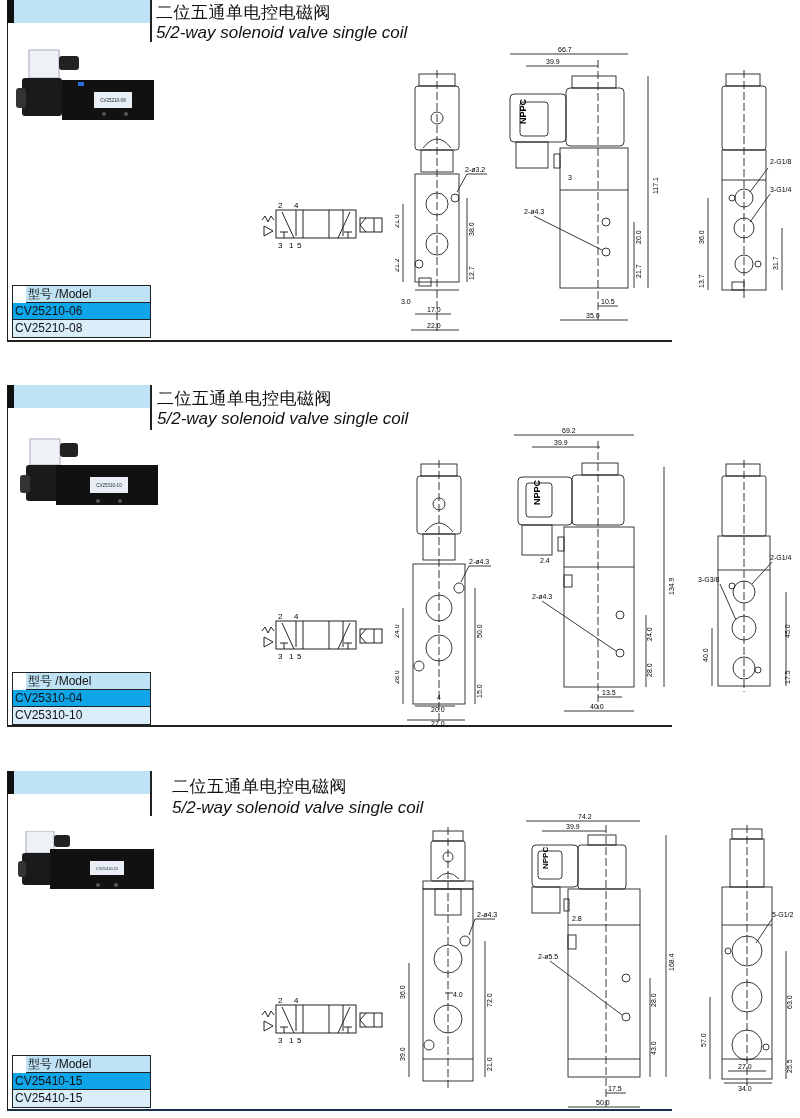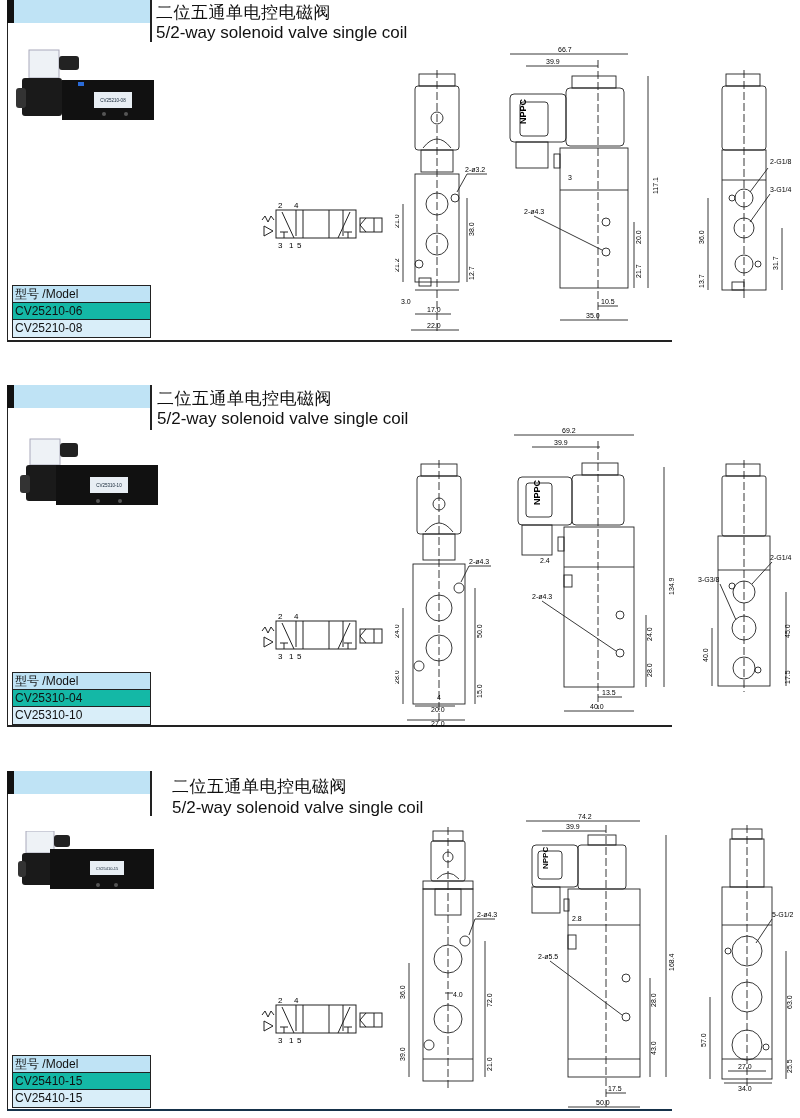--- a/index.html
+++ b/index.html
@@ -4,27 +4,27 @@
 <style>
   *{box-sizing:border-box;margin:0;padding:0;}
   html,body{width:800px;height:1118px;background:#fff;overflow:hidden;}
   body{font-family:"Liberation Sans","DejaVu Sans",sans-serif;color:#111;position:relative;}
   .section{position:absolute;left:0;width:672px;}
   .frame{position:absolute;left:7px;right:0;border-left:1.5px solid #222;border-bottom:2px solid #222;}
   .hdr-bar{position:absolute;left:7px;width:143px;height:23px;background:#bfe3f5;}
   .hdr-black{position:absolute;left:7px;width:7px;height:23px;background:#111;}
   .hdr-sep{position:absolute;width:1.5px;background:#222;}
   .title-cn{position:absolute;font-family:"DejaVu Sans",sans-serif;font-size:17px;letter-spacing:0.5px;color:#111;}
-  .title-en{position:absolute;font-size:17px;color:#111;}
+  .title-en{position:absolute;font-size:17px;color:#111;font-style:italic;}
   .photo{position:absolute;}
   .model-table{position:absolute;left:12px;width:139px;border:1.3px solid #222;font-size:12px;}
   .model-table .row{height:17px;line-height:16px;padding-left:2px;border-bottom:1px solid #222;}
   .model-table .row:last-child{border-bottom:none;}
-  .row.head{background:#bfe3f5;}
-  .row.even{background:#14b8a6;}
+  .row.head{background:#bfe3f5;margin-left:13px;}
+  .row.even{background:#0ea5e9;}
   .row.odd{background:#d9eef9;}
   .drawing{position:absolute;}
   svg text{font-family:"Liberation Sans",sans-serif;}
 </style>
 </head>
 <body>
 
 <div class="section" style="top:0;height:345px;">
   <div class="frame" style="top:0;height:342px;"></div>
   <div class="hdr-bar" style="top:0;"></div>

